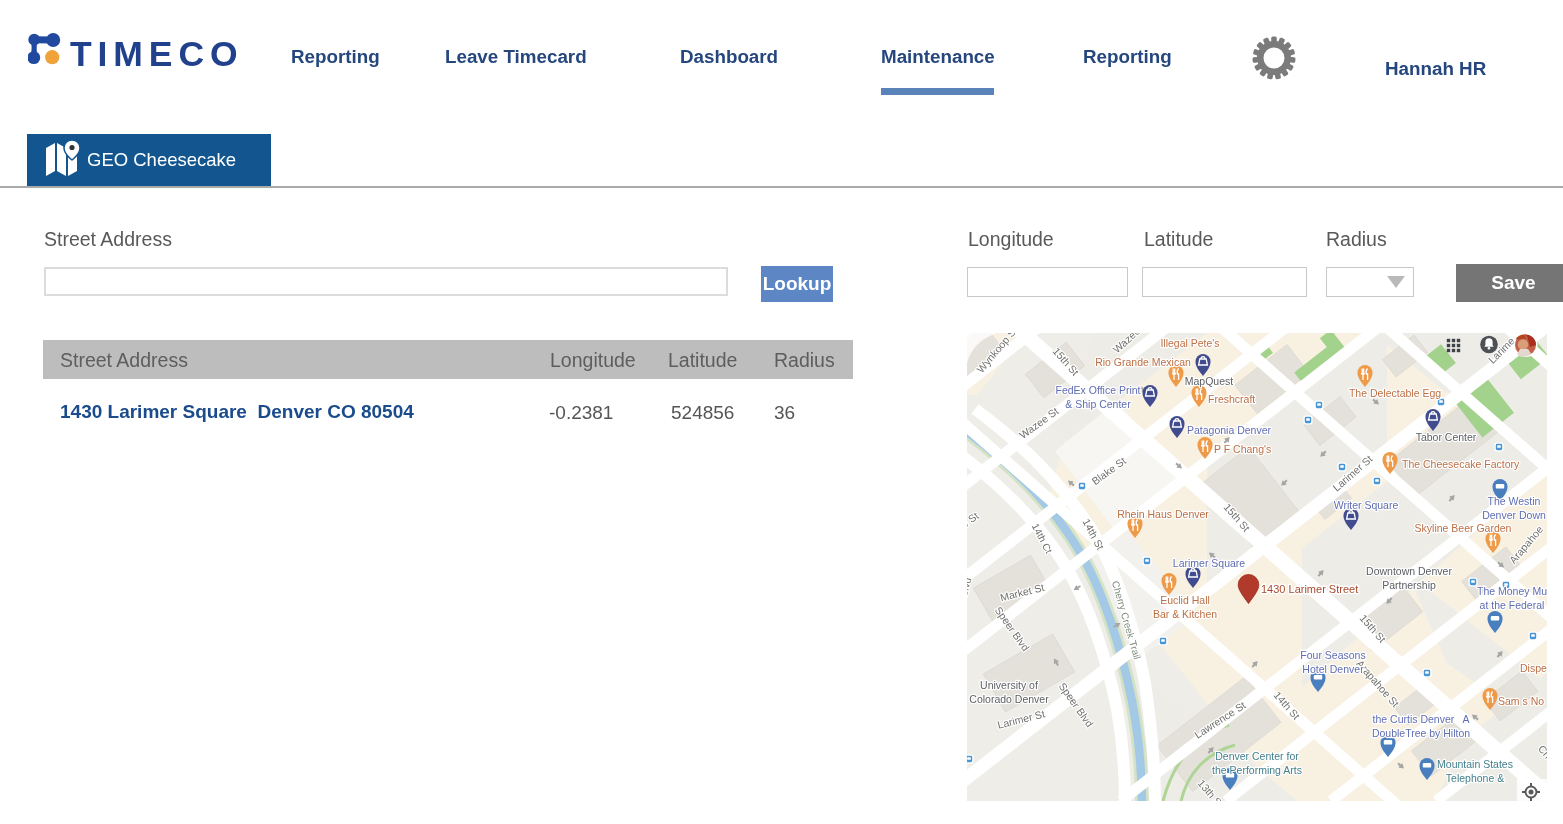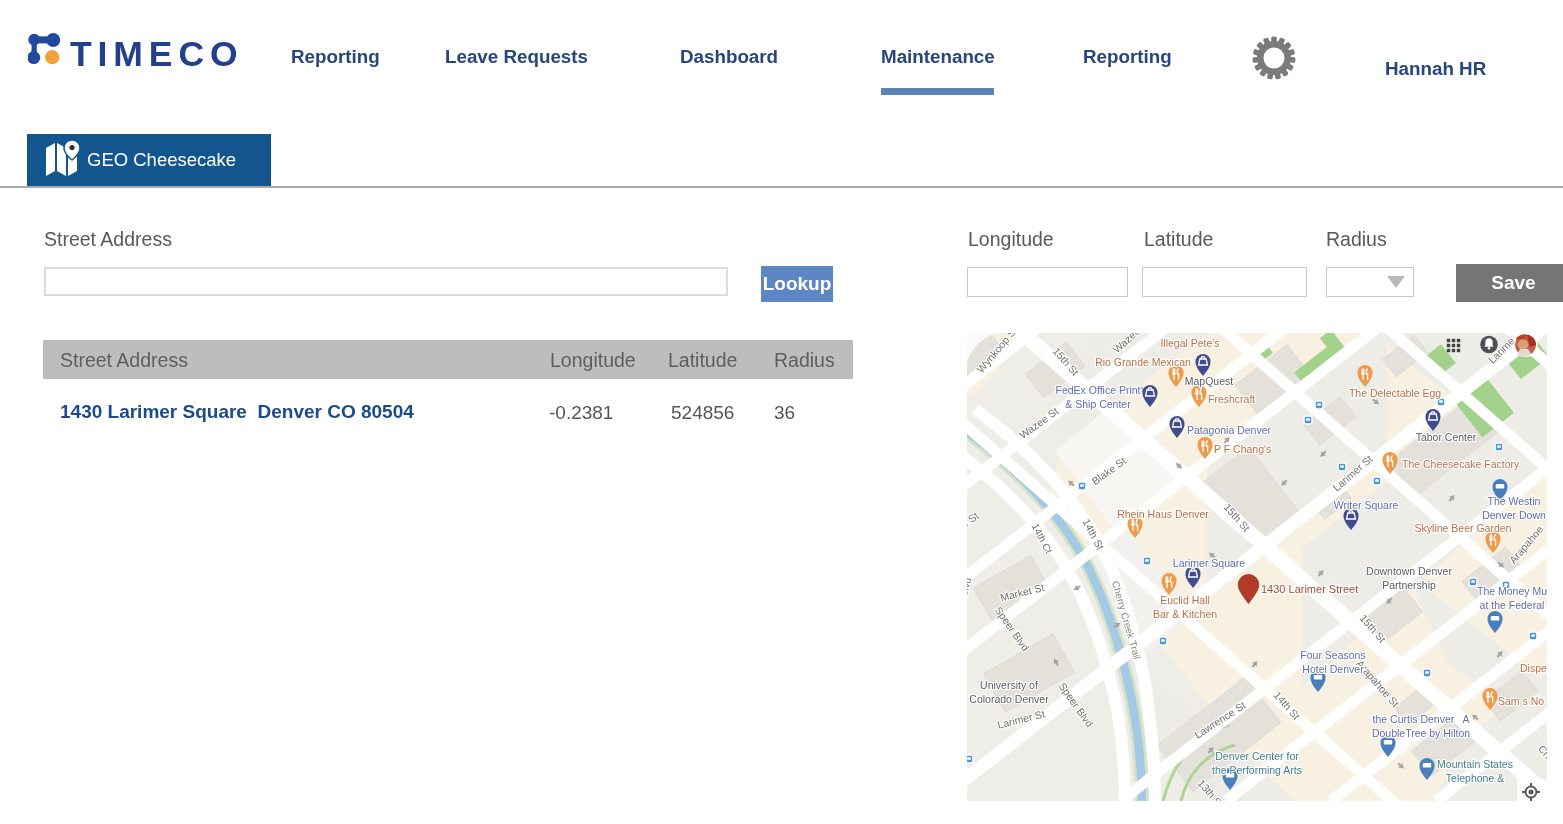--- a/index.html
+++ b/index.html
@@ -19,21 +19,21 @@
         <circle cx="25.2" cy="10" r="7"></circle>
         <circle cx="5.8" cy="27.6" r="6.4"></circle>
         <path d="M6.2,6.2 L24.8,6.5 Q21.5,10 24.8,13.5 L6.2,13.2 Q9.5,9.8 6.2,6.2 Z"></path>
         <path d="M2.6,9.7 L9.8,9.7 Q7.6,18 9.6,27.3 L2.2,27.3 Q4.9,18 2.6,9.7 Z"></path>
       </g>
       <circle cx="24.2" cy="27.2" r="7.1" fill="#F0A23B"></circle>
       <text x="42" y="35.5" font-size="35.5" font-weight="bold" letter-spacing="5.9" fill="#21418C">TIMECO</text>
     </svg>
   </div>
   <div class="abs nav" style="left:291px;top:46px;">Reporting</div>
-  <div class="abs nav" style="left:445px;top:46px;">Leave Requests</div>
+  <div class="abs nav" style="left:445px;top:46px;">Leave Timecard</div>
   <div class="abs nav" style="left:680px;top:46px;">Dashboard</div>
   <div class="abs nav" style="left:881px;top:46px;">Maintenance</div>
   <div class="abs nav" style="left:1083px;top:46px;">Reporting</div>
   <div class="abs nav" style="left:1385px;top:46px;margin-top:12px;">Hannah HR</div>
   <div class="abs" style="left:881px;top:88px;width:113px;height:7px;background:#5983B9;"></div>
 
   <div class="abs" style="left:1252px;top:36px;">
     <svg width="44" height="44" viewBox="0 0 44 44">
       <circle cx="22" cy="22" r="17" fill="#7B7B7B"></circle>
       <g fill="#7B7B7B">

